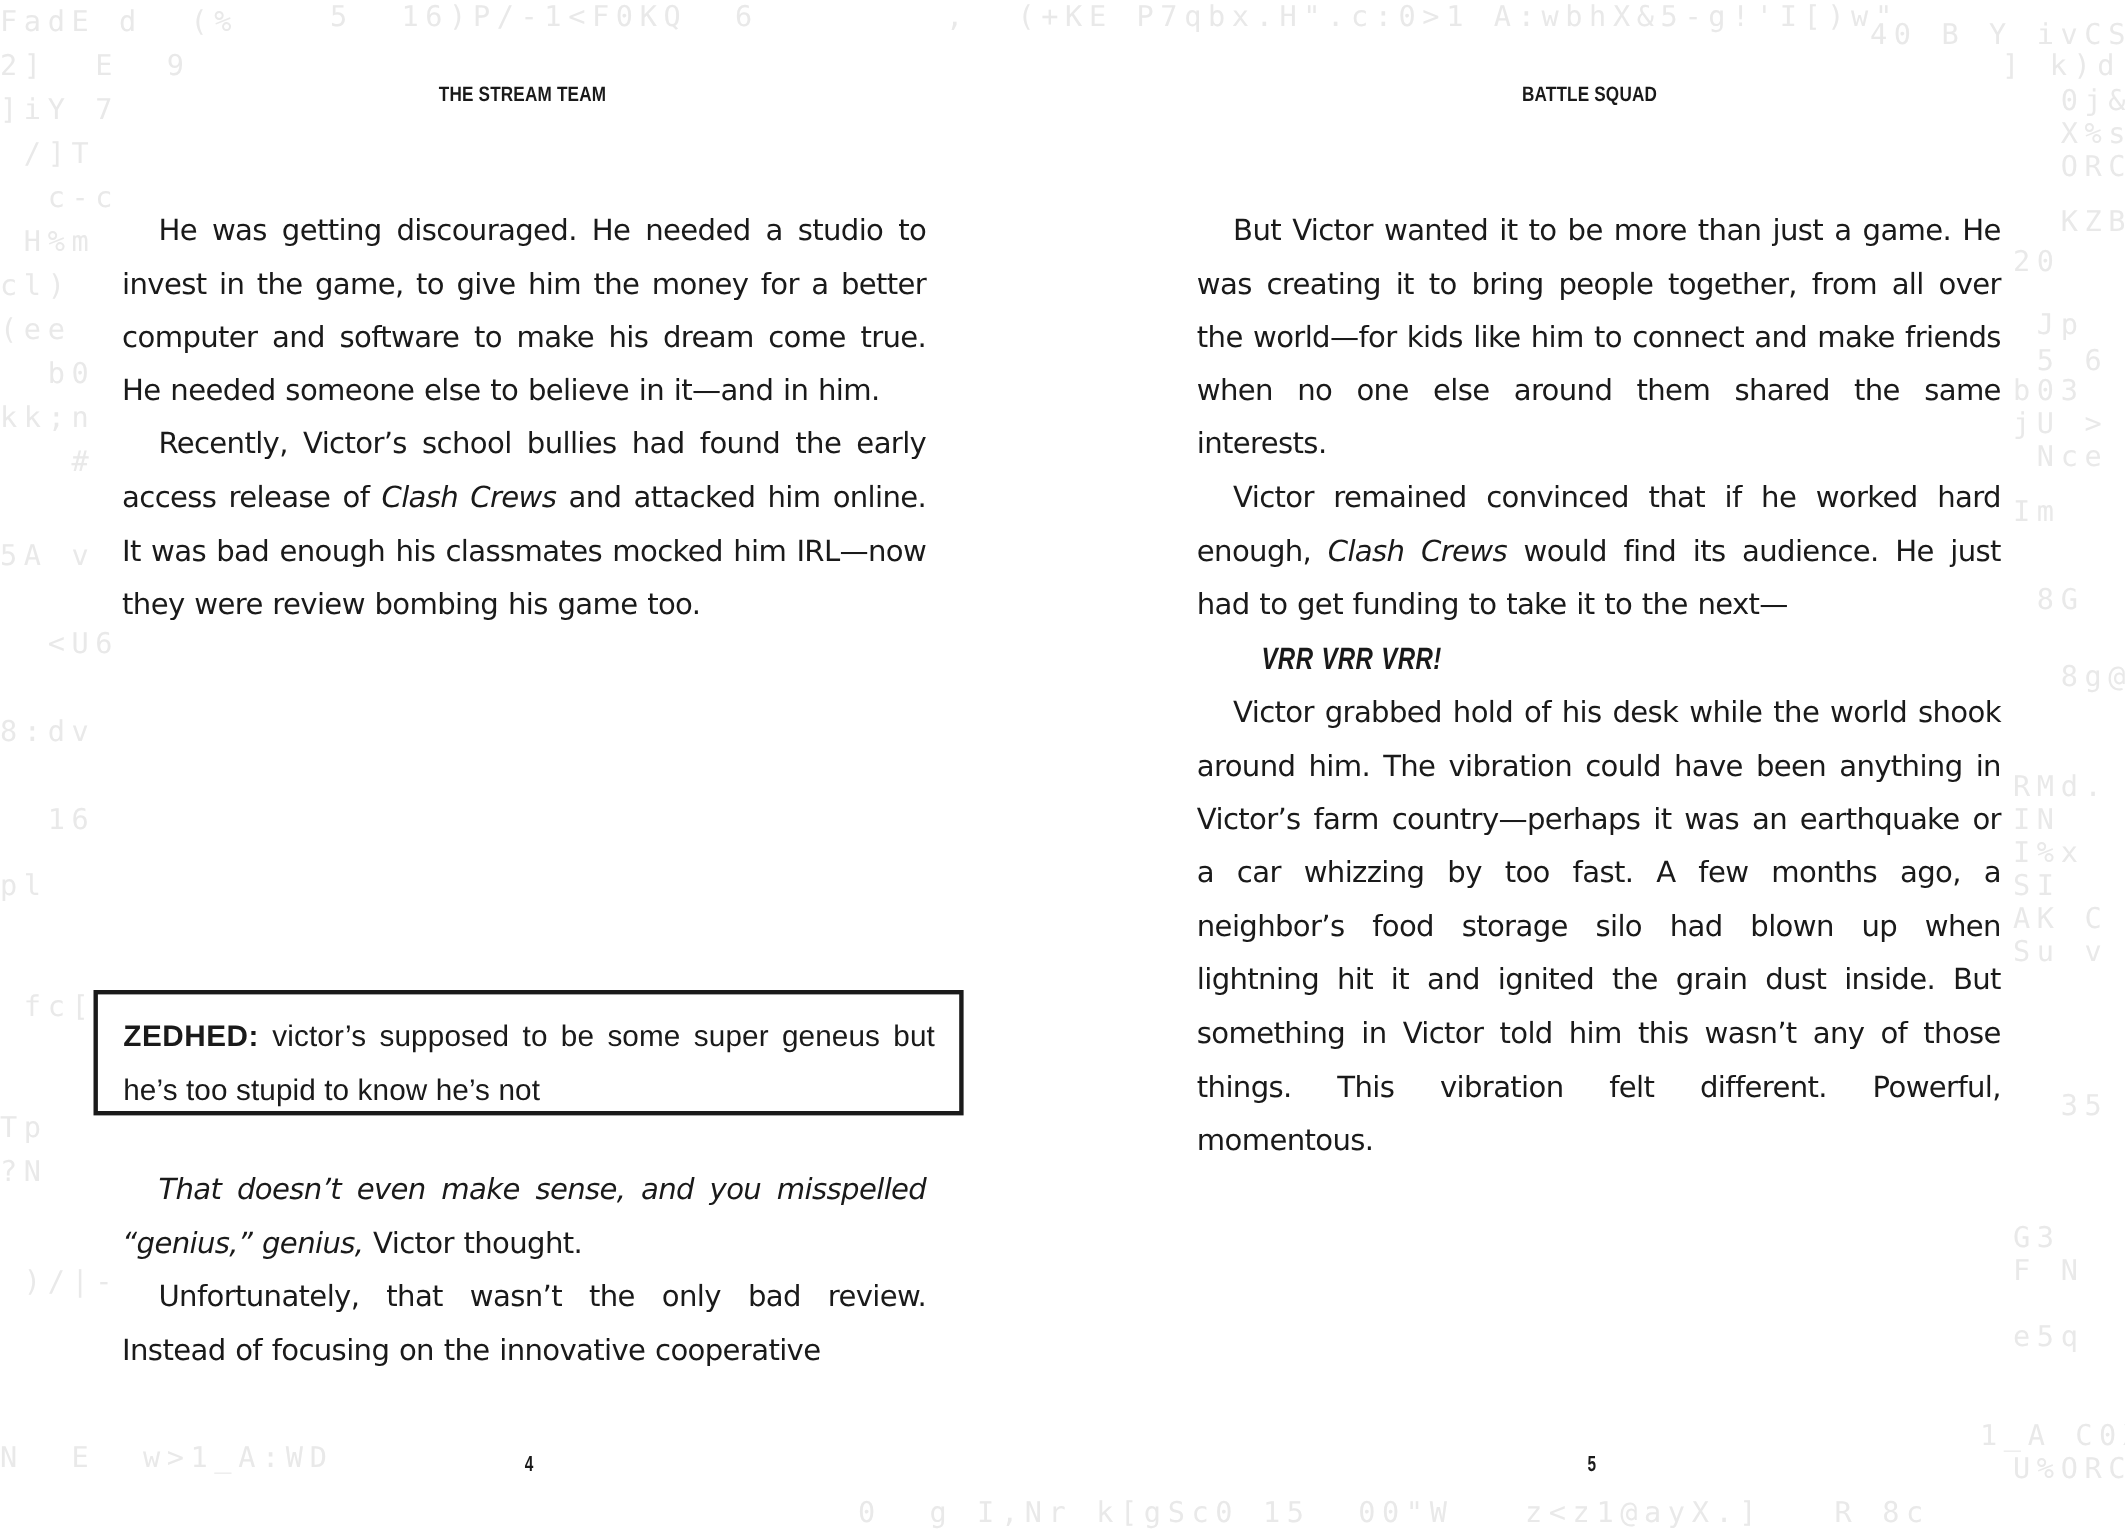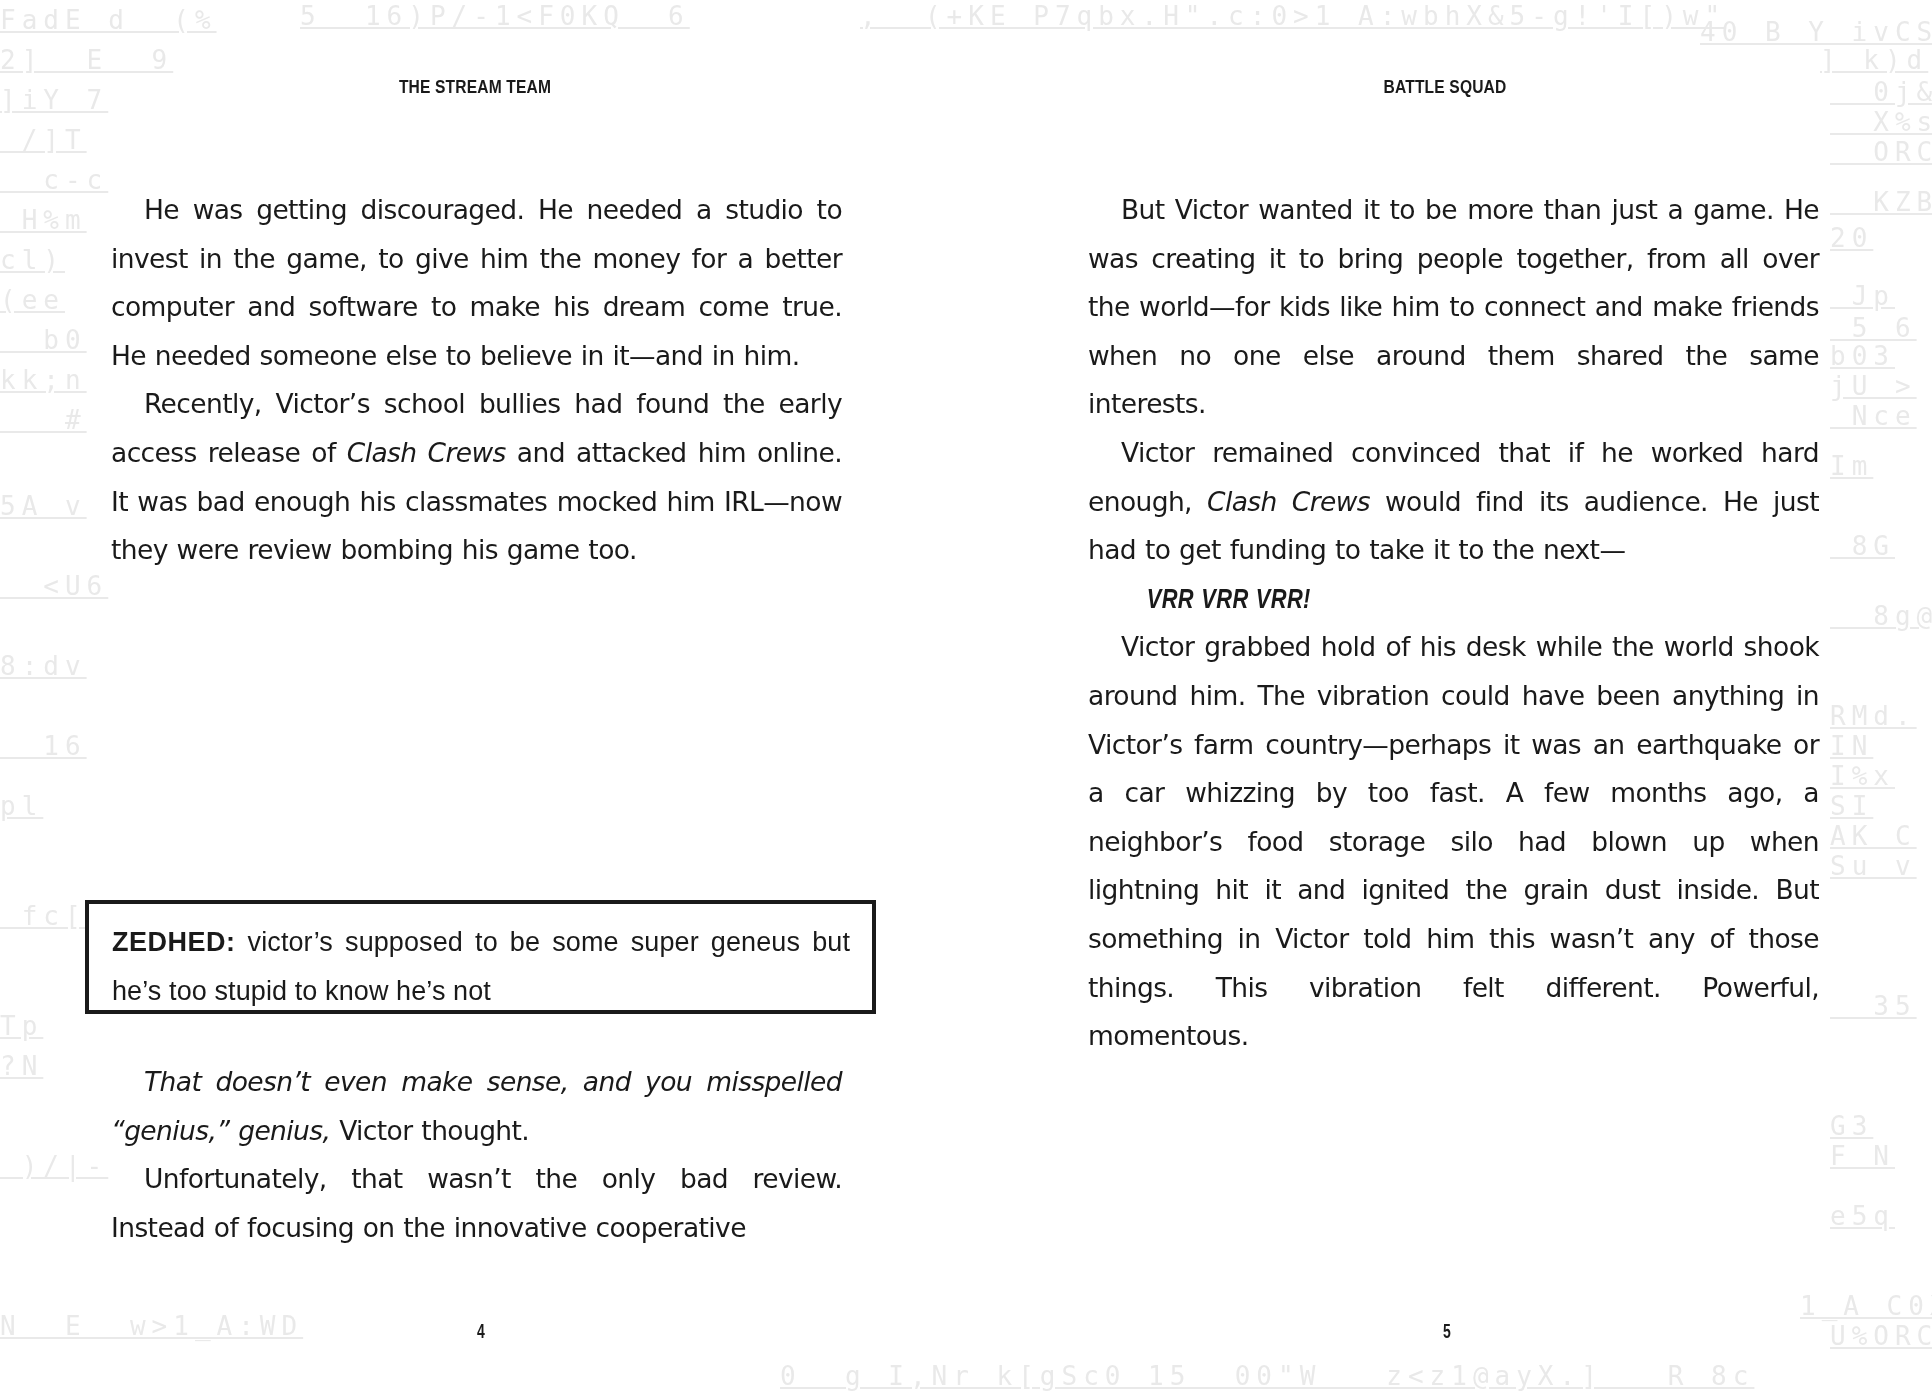--- a/index.html
+++ b/index.html
@@ -8,21 +8,21 @@
     background:#ffffff;
     font-family:"DejaVu Sans", sans-serif;
     color:#1a1a1a;
   }
   .bg-glyphs {
     position:absolute; inset:0; pointer-events:none;
     font-family:"DejaVu Sans Mono", monospace;
     color:#e9e9e9; font-size:26px; line-height:32px; letter-spacing:6px;
     white-space:pre;
   }
-  .bg-glyphs .g { position:absolute;text-decoration:underline; }
+  .bg-glyphs .g { position:absolute; }
   .running-head {
     position:absolute; top:76px;
     font-family:"Liberation Sans", sans-serif;
     font-weight:bold; font-size:19px; letter-spacing:0.2px;
     transform:scaleX(0.82); transform-origin:center;
     color:#1a1a1a; text-align:center; width:400px;
   }
   .page-num {
     position:absolute; top:1320px;
     font-family:"Liberation Sans", sans-serif; font-weight:bold; font-size:20px;

